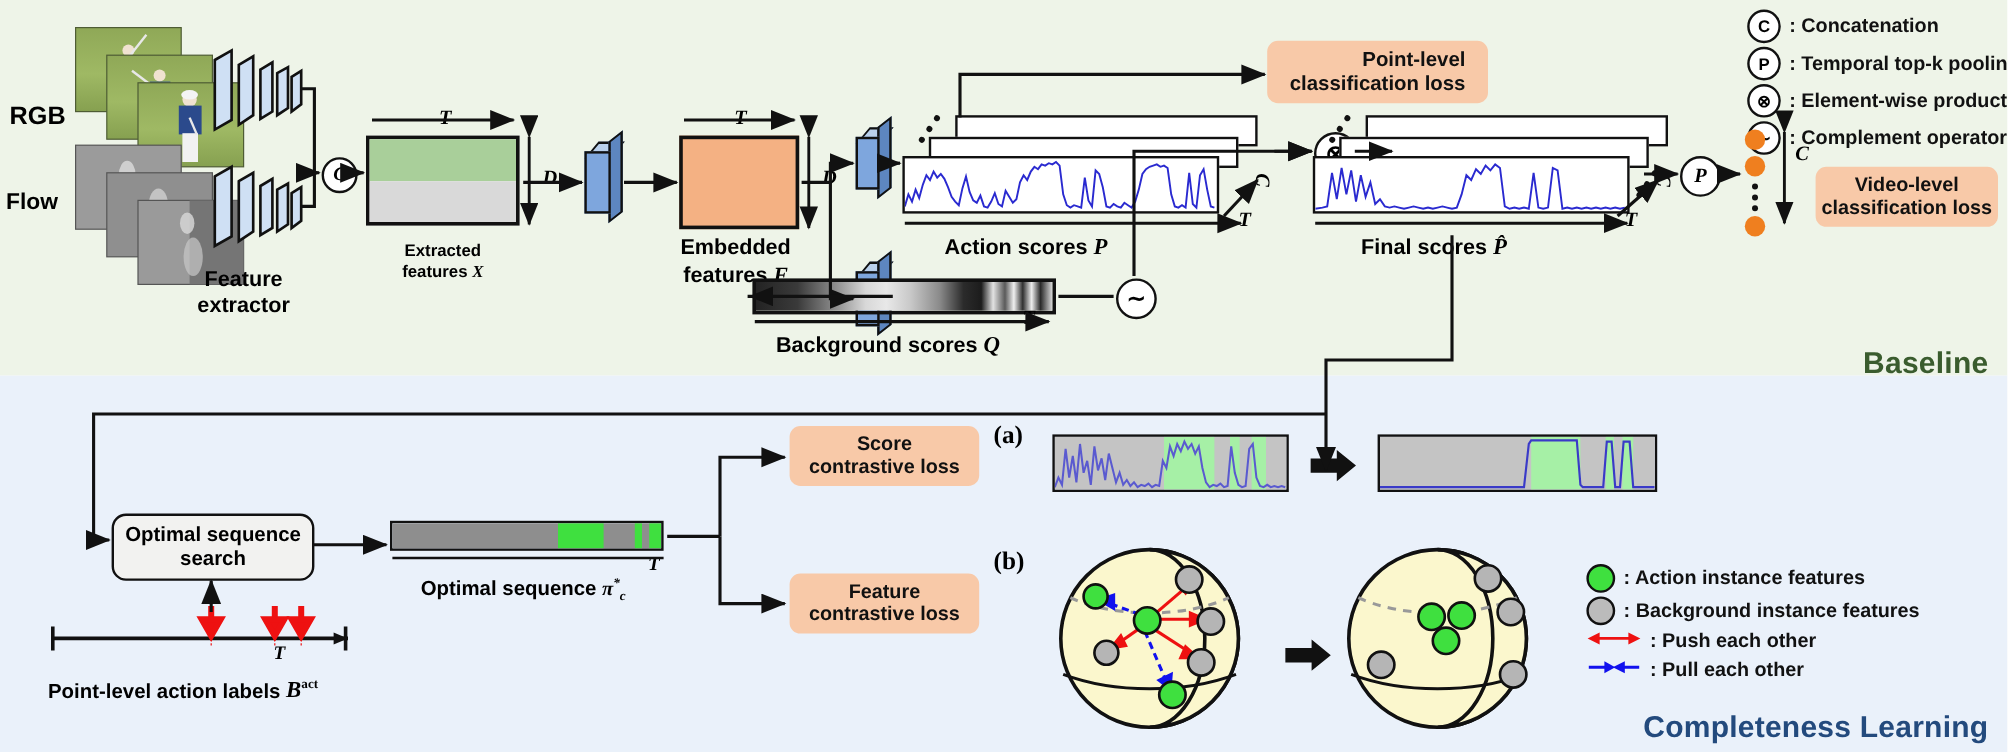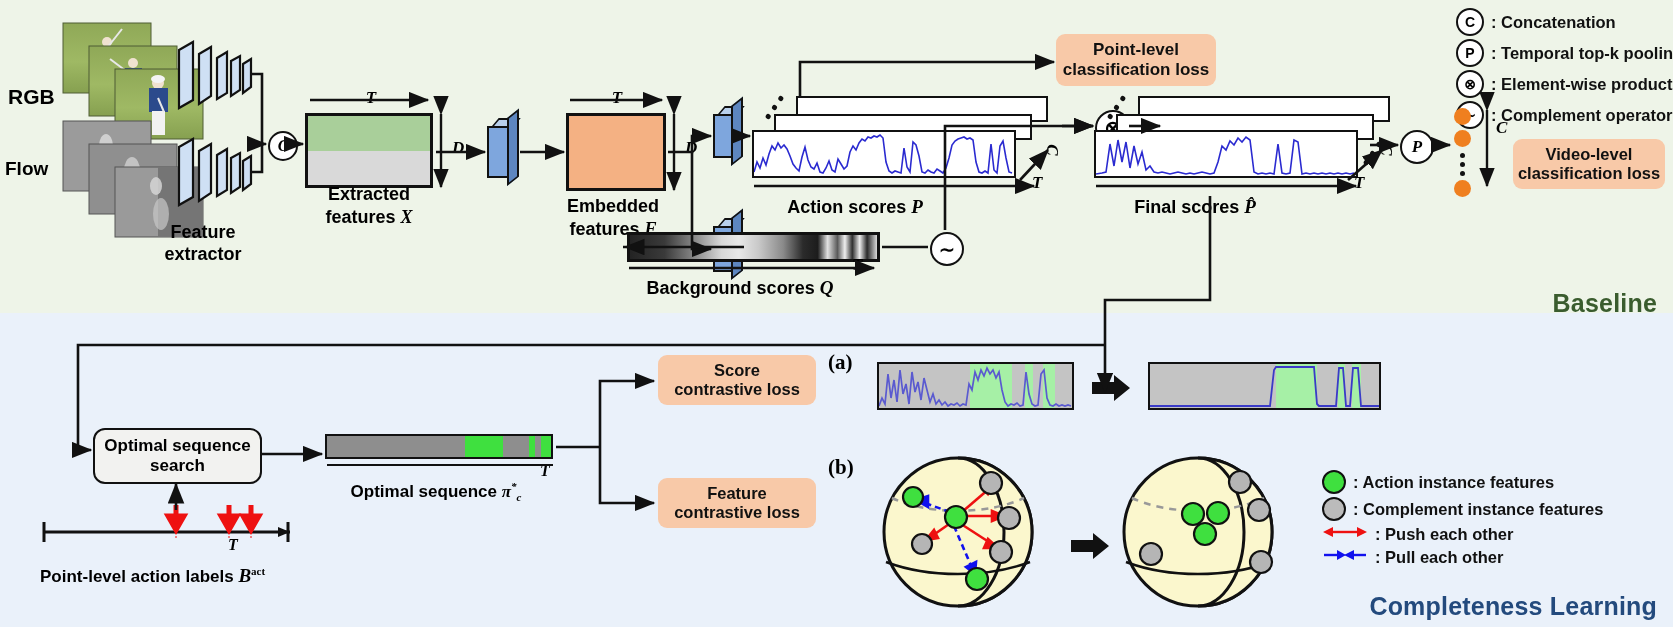--- a/index.html
+++ b/index.html
@@ -181,21 +181,21 @@
   <div class="op" style="left:268px;top:131px;width:26px;height:26px;font-size:16px;">
     <span class="sym">C</span>
   </div>
 
   <div class="frame" style="left:305px;top:113px;width:128px;height:75px;background:#fff;">
     <div style="position:absolute;left:0;top:0;width:100%;height:50%;background:#a9cf9a;"></div>
     <div style="position:absolute;left:0;bottom:0;width:100%;height:50%;background:#d9d9d9;"></div>
   </div>
   <div class="lbl c ital" style="left:371px;top:88px;font-size:17px;">T</div>
   <div class="lbl ital" style="left:452px;top:138px;font-size:17px;">D</div>
-  <div class="lbl c" style="left:369px;top:183px;font-size:18px;text-align:center;line-height:1.25;">
+  <div class="lbl c" style="left:369px;top:200px;font-size:14px;text-align:center;line-height:1.25;">
     <div>Extracted</div>
     <div>features <span class="sym">X</span></div>
   </div>
 
   <div class="conv" style="left:487px;top:118px;width:22px;height:68px;">
     <div class="top"></div>
     <div class="side"></div>
     <div class="face"></div>
   </div>
 
@@ -232,21 +232,21 @@
         <i></i>
       </div>
   </div>
   <div class="lbl c" style="left:855px;top:196px;font-size:18px;">
     <span>Action scores</span>
     <span class="sym" style="font-size:19px;">P</span>
   </div>
   <div class="lbl ital" style="left:1032px;top:173px;font-size:17px;">T</div>
   <div class="lbl ital" style="left:1046px;top:140px;font-size:17px;transform:rotate(90deg);">C</div>
 
-  <div class="chip" style="left:1056px;top:34px;width:160px;height:52px;font-size:17px;">
+  <div class="chip" style="left:1056px;top:34px;width:184px;height:52px;font-size:17px;text-align:right;">
     <div>
       <div>Point-level</div>
       <div>classification loss</div>
     </div>
   </div>
 
   <div class="frame" style="left:627px;top:232px;width:253px;height:30px;overflow:hidden;">
     <div style="width:100%;height:100%;background:linear-gradient(to right,#232323 0%,#3a3a3a 14%,#8f8f8f 27%,#d8d8d8 37%,#e8e8e8 44%,#c9c9c9 52%,#8a8a8a 62%,#2b2b2b 70%,#1c1c1c 76%,#e2e2e2 80%,#5a5a5a 84%,#efefef 87%,#303030 90%,#ededed 93%,#2a2a2a 96%,#dadada 100%);"></div>
   </div>
   <div class="lbl c" style="left:740px;top:277px;font-size:18px;">
@@ -456,21 +456,21 @@
     </svg>
   </div>
 
   <div style="position:absolute;left:1322px;top:470px;">
     <div class="legend-row">
       <span class="sq-dot" style="background:#3fe03f;"></span>
       <span class="txt">: Action instance features</span>
     </div>
     <div class="legend-row">
       <span class="sq-dot" style="background:#bbbbbb;"></span>
-      <span class="txt">: Complement instance features</span>
+      <span class="txt">: Background instance features</span>
     </div>
     <div class="legend-row">
       <span style="flex:0 0 auto;">
         <svg width="46" height="16" viewBox="0 0 46 16">
             <line x1="8" y1="8" x2="38" y2="8" stroke="#ee1111" stroke-width="2.4"></line>
             <polygon points="1,8 11,3 11,13" fill="#ee1111"></polygon>
             <polygon points="45,8 35,3 35,13" fill="#ee1111"></polygon>
           </svg>
       </span>
       <span class="txt">: Push each other</span>

